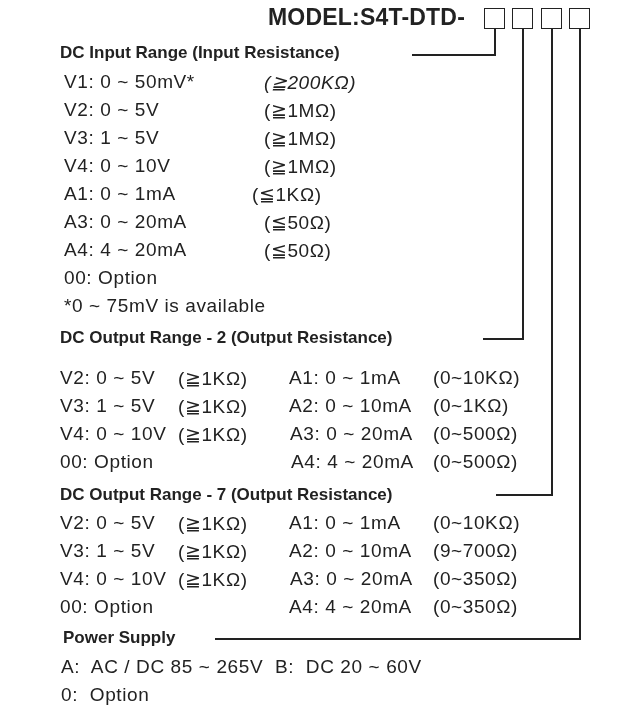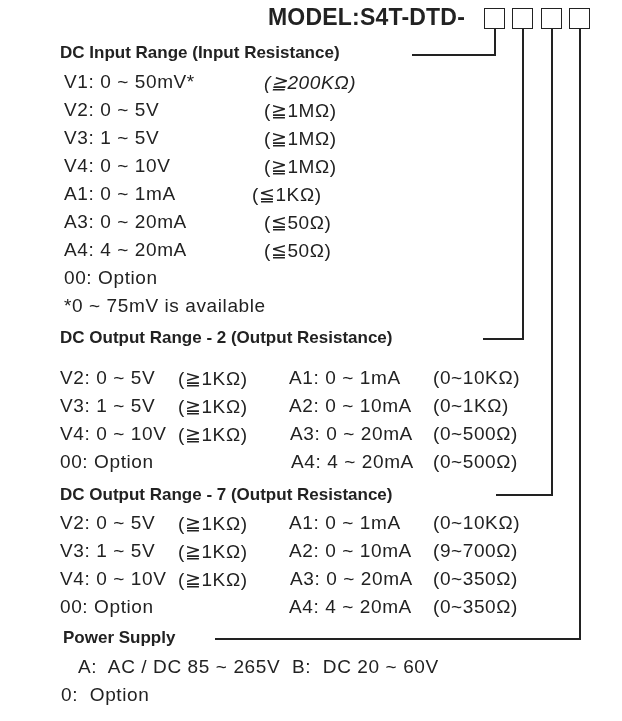--- a/index.html
+++ b/index.html
@@ -103,15 +103,15 @@
   <div class="row" style="left:290px; top:568px;">A3: 0 ~ 20mA</div>
   <div class="row" style="left:433px; top:568px;">(0~350Ω)</div>
 
   <div class="row" style="left:60px; top:596px;">00: Option</div>
   <div class="row" style="left:289px; top:596px;">A4: 4 ~ 20mA</div>
   <div class="row" style="left:433px; top:596px;">(0~350Ω)</div>
 </div>
 
 <div>
   <div class="abs hdr" style="left:63px; top:628px;">Power Supply</div>
-  <div class="row" style="left:61px; top:656px; white-space:pre;margin-left:17px;">A:  AC / DC 85 ~ 265V  B:  DC 20 ~ 60V</div>
+  <div class="row" style="left:61px; top:656px; white-space:pre;">A:  AC / DC 85 ~ 265V  B:  DC 20 ~ 60V</div>
   <div class="row" style="left:61px; top:684px; white-space:pre;">0:  Option</div>
 </div>
 
 </body></html>

